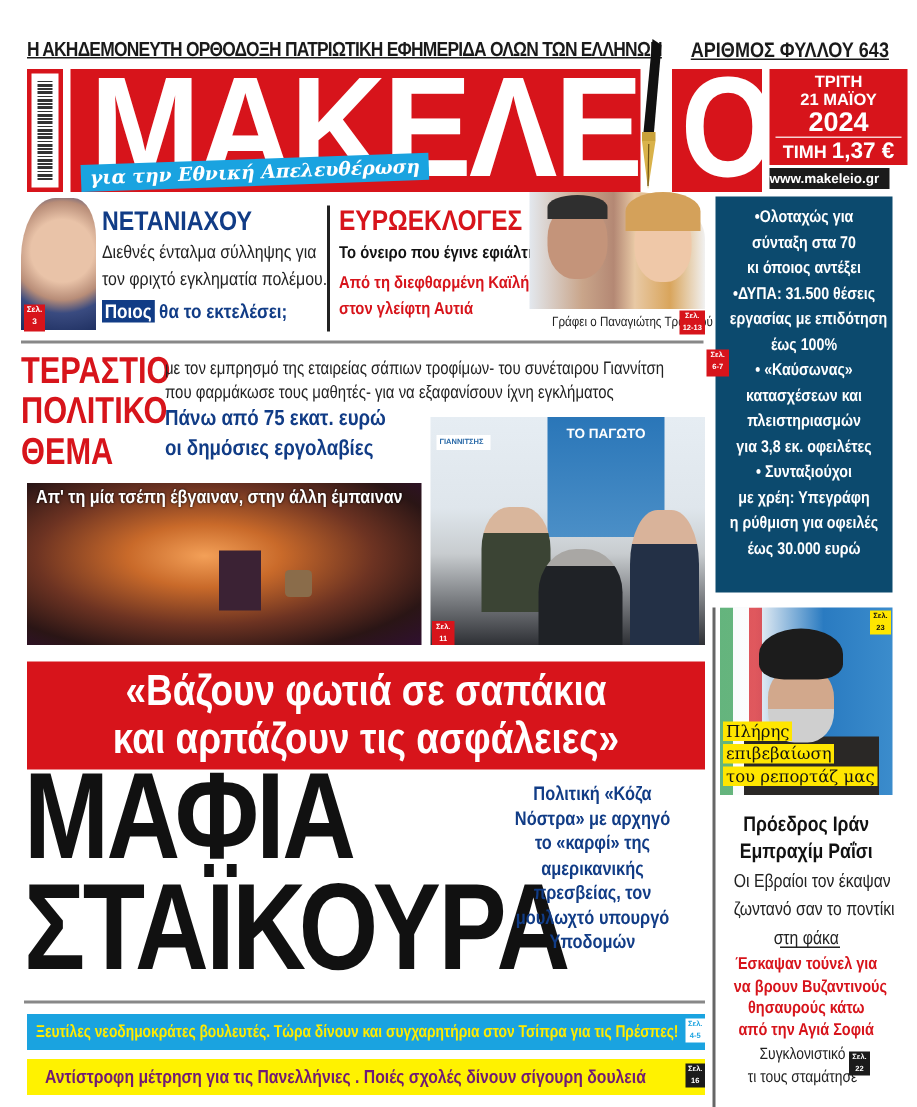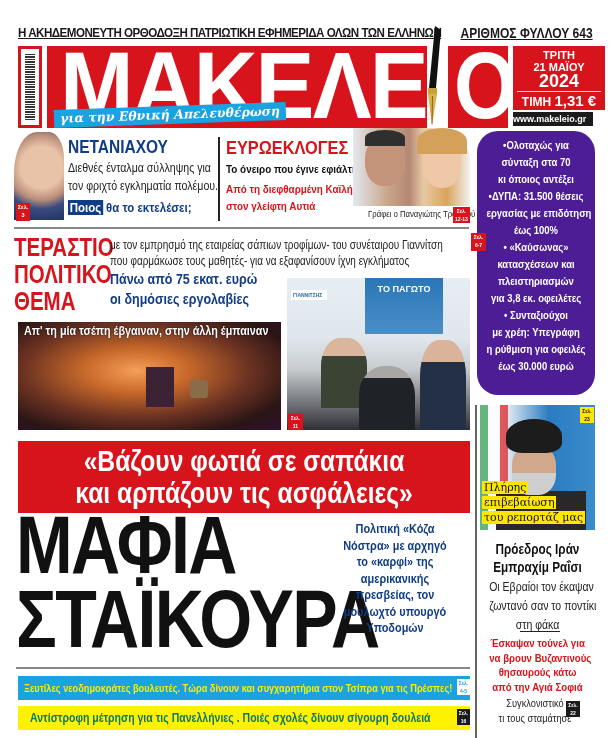--- a/index.html
+++ b/index.html
@@ -45,34 +45,34 @@
   #euro-photo { left: 353px; top: 128px; width: 117px; height: 78px; background: linear-gradient(90deg, #e3e8ee 0%, #c9a58a 30%, #b48874 48%, #e8c9a5 60%, #d9a55c 80%, #f1f1f1 100%); border-radius: 0 40% 0 0; }
   #euro-photo .f1 { position:absolute; left: 12px; top: 8px; width: 40px; height: 50px; border-radius: 45%; background: #c4947a; }
   #euro-photo .f1::before { content:""; position:absolute; left: 0; top:-6px; width: 40px; height: 16px; border-radius: 50% 50% 0 0; background: #2f2f2f; }
   #euro-photo .f2 { position:absolute; left: 70px; top: 10px; width: 38px; height: 50px; border-radius: 45%; background: #efc8a8; }
   #euro-photo .f2::before { content:""; position:absolute; left:-6px; top:-10px; width: 50px; height: 26px; border-radius: 50% 50% 0 0; background: #d4a15a; }
   #euro-byline { left: 368px; top: 209px; font-size: 9px; color: #222; transform: scaleX(0.86); transform-origin: left; white-space: nowrap; }
   #euro-sek { left: 453px; top: 207px; width: 17px; height: 16px; background: #d7141b; color:#fff; font-size: 5px; font-weight: bold; text-align: center; line-height: 8px; }
   #hr1 { left: 14px; top: 227px; width: 455px; height: 2px; background: #888; }
 
   
-  #teal { left: 477px; top: 131px; width: 118px; height: 264px; background: #4c1d95; color: #fff; text-align: center; font-weight: bold; padding-top: 6px; border-radius: 21px; }
+  #teal { left: 477px; top: 131px; width: 118px; height: 264px; background: #0c4a6e; color: #fff; text-align: center; font-weight: bold; padding-top: 6px; }
   #teal p { font-size: 11.3px; line-height: 17px; transform: scaleX(0.84); white-space: nowrap; }
   #teal-sek { left: 471px; top: 233px; width: 15px; height: 18px; background: #d7141b; color:#fff; font-size: 5px; font-weight: bold; text-align:center; line-height: 8px; }
 
   
   #ter-title { left: 14px; top: 234px; font-size: 25px; line-height: 27px; font-weight: bold; color: #d7141b; transform: scaleX(0.82); transform-origin: left; white-space: nowrap; }
   #ter-text { left: 110px; top: 237px; font-size: 12px; line-height: 16px; color: #222; transform: scaleX(0.83); transform-origin: left; white-space: nowrap; }
   #ter-blue { left: 110px; top: 269px; font-size: 14.5px; line-height: 20px; font-weight: bold; color: #113c86; transform: scaleX(0.86); transform-origin: left; white-space: nowrap; }
   #fire-photo { left: 18px; top: 322px; width: 263px; height: 108px; background: radial-gradient(ellipse at 45% 45%, #f3a058 0%, #c96a2a 25%, #6d3322 55%, #2a1515 80%, #301030 100%); }
   #fire-photo .truck { position:absolute; left: 128px; top: 45px; width: 28px; height: 40px; background: #3b2234; }
   #fire-photo .van { position:absolute; left: 172px; top: 58px; width: 18px; height: 18px; background: #8a6c4a; border-radius: 3px; }
   #fire-caption { left: 24px; top: 324px; font-size: 12.5px; font-weight: bold; color: #fff; transform: scaleX(0.86); transform-origin: left; white-space: nowrap; text-shadow: 0 0 2px #000; }
   #meet-photo { left: 287px; top: 278px; width: 183px; height: 152px; background: linear-gradient(180deg, #e6edf3 0%, #dfe6ec 40%, #c8cccf 60%, #2e3035 100%); }
-  #meet-photo .poster { position:absolute; left: 78px; top: 0; width: 78px; height: 56px; background: linear-gradient(180deg, #2a76b8, #4b8fc7); }
+  #meet-photo .poster { position:absolute; left: 78px; top: 0; width: 78px; height: 80px; background: linear-gradient(180deg, #2a76b8, #4b8fc7); }
   #meet-photo .poster span { display:block; color:#fff; font-size: 9px; font-weight: bold; text-align:center; margin-top: 6px; }
   #meet-photo .p1 { position:absolute; left: 34px; top: 60px; width: 46px; height: 70px; border-radius: 40% 40% 0 0; background: linear-gradient(180deg, #d9b69c 0 25%, #3b4434 25% 100%); }
   #meet-photo .p2 { position:absolute; left: 72px; top: 88px; width: 56px; height: 64px; border-radius: 45% 45% 0 0; background: linear-gradient(180deg, #a9a7a4 0 18%, #1f2226 18% 100%); }
   #meet-photo .p3 { position:absolute; left: 133px; top: 62px; width: 46px; height: 90px; border-radius: 40% 40% 0 0; background: linear-gradient(180deg, #d9b39a 0 25%, #233046 25% 100%); }
   #meet-photo .logo { position:absolute; left: 4px; top: 12px; width: 36px; height: 10px; background:#fff; color:#2a6aa8; font-size: 5px; font-weight: bold; line-height: 10px; padding-left: 2px; }
   #meet-sek { left: 288px; top: 414px; width: 15px; height: 16px; background: #d7141b; color:#fff; font-size: 5px; font-weight: bold; text-align:center; line-height: 8px; }
 
   
   #red-head { left: 18px; top: 441px; width: 452px; height: 72px; background: #d7141b; color: #fff; text-align: center; font-weight: bold; }
   #red-head p { font-size: 29px; line-height: 32px; transform: scaleX(0.85); white-space: nowrap; }
@@ -101,21 +101,21 @@
   #iran-text { left: 480px; top: 578px; width: 115px; text-align: center; font-size: 12.5px; line-height: 19px; color: #222; }
   #iran-hr { left: 520px; top: 631px; width: 40px; height: 1px; background: #222; }
   #iran-red { left: 480px; top: 636px; width: 115px; text-align: center; font-size: 11.5px; line-height: 14.5px; font-weight: bold; color: #d7141b; }
   #iran-end { left: 480px; top: 696px; width: 110px; text-align: center; font-size: 11px; line-height: 15px; color: #222; }
   #iran-sek2 { left: 566px; top: 701px; width: 14px; height: 16px; background: #1b1b1b; color: #fff; font-size: 5px; font-weight: bold; text-align:center; line-height: 8px; }
 
   
   #strip-blue { left: 18px; top: 676px; width: 452px; height: 24px; background: #1aa3e0; color: #ffeb00; font-weight: bold; font-size: 11.5px; line-height: 24px; padding-left: 6px; }
   #strip-blue span.t { display: inline-block; transform: scaleX(0.8); transform-origin: left; white-space: nowrap; }
   #strip-blue-sek { left: 457px; top: 679px; width: 13px; height: 16px; background: #fff; color: #1aa3e0; font-size: 5px; font-weight: bold; text-align:center; line-height: 8px; }
-  #strip-yellow { left: 18px; top: 706px; width: 452px; height: 24px; background: #fff200; color: #0f766e; font-weight: bold; font-size: 12.5px; line-height: 24px; padding-left: 12px; }
+  #strip-yellow { left: 18px; top: 706px; width: 452px; height: 24px; background: #fff200; color: #701a75; font-weight: bold; font-size: 12.5px; line-height: 24px; padding-left: 12px; }
   #strip-yellow span.t { display: inline-block; transform: scaleX(0.84); transform-origin: left; white-space: nowrap; }
   #strip-yellow-sek { left: 457px; top: 709px; width: 13px; height: 16px; background: #1b1b1b; color: #fff; font-size: 5px; font-weight: bold; text-align:center; line-height: 8px; }
 </style>
 </head>
 <body>
 
 <div class="abs" id="tagline">Η ΑΚΗΔΕΜΟΝΕΥΤΗ ΟΡΘΟΔΟΞΗ ΠΑΤΡΙΩΤΙΚΗ ΕΦΗΜΕΡΙΔΑ ΟΛΩΝ ΤΩΝ ΕΛΛΗΝΩΝ</div>
 <div class="abs" id="issue">ΑΡΙΘΜΟΣ ΦΥΛΛΟΥ 643</div>
 
 <div class="abs" id="barcode-box">
@@ -130,21 +130,21 @@
   <rect x="8" y="62" width="9" height="6" fill="#c9a23a"></rect>
   <path d="M8 68 L17 68 L12 100 Z" fill="#d9b24a"></path>
   <line x1="12.5" y1="70" x2="12" y2="98" stroke="#6a4e12" stroke-width="0.8"></line>
 </svg>
 
 <div class="abs" id="datebox">
   <div class="d1">ΤΡΙΤΗ</div>
   <div class="d2">21 ΜΑΪΟΥ</div>
   <div class="d3">2024</div>
   <div class="hr"></div>
-  <div class="d4"><span>ΤΙΜΗ</span> <b>1,31 €</b></div>
+  <div class="d4"><span>ΤΙΜΗ</span> <b>1,37 €</b></div>
 </div>
 <div class="abs" id="url">www.makeleio.gr</div>
 <div class="abs" id="ribbon">για την Εθνική Απελευθέρωση</div>
 
 <div class="abs" id="neta-photo"></div>
 <div class="abs" id="neta-sek">Σελ. 3</div>
 <div class="abs" id="neta-title">ΝΕΤΑΝΙΑΧΟΥ</div>
 <div class="abs" id="neta-text">
   <div>Διεθνές ένταλμα σύλληψης για</div>
   <div>τον φριχτό εγκληματία πολέμου.</div>

